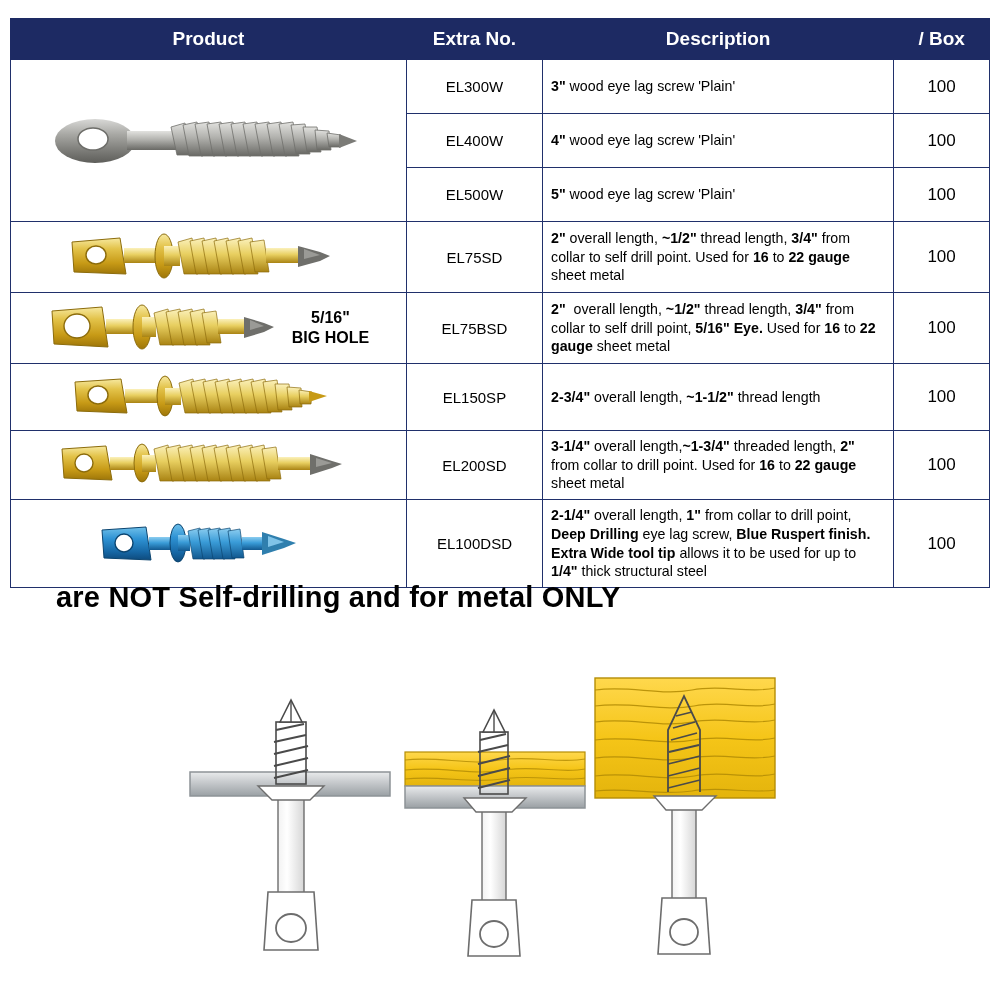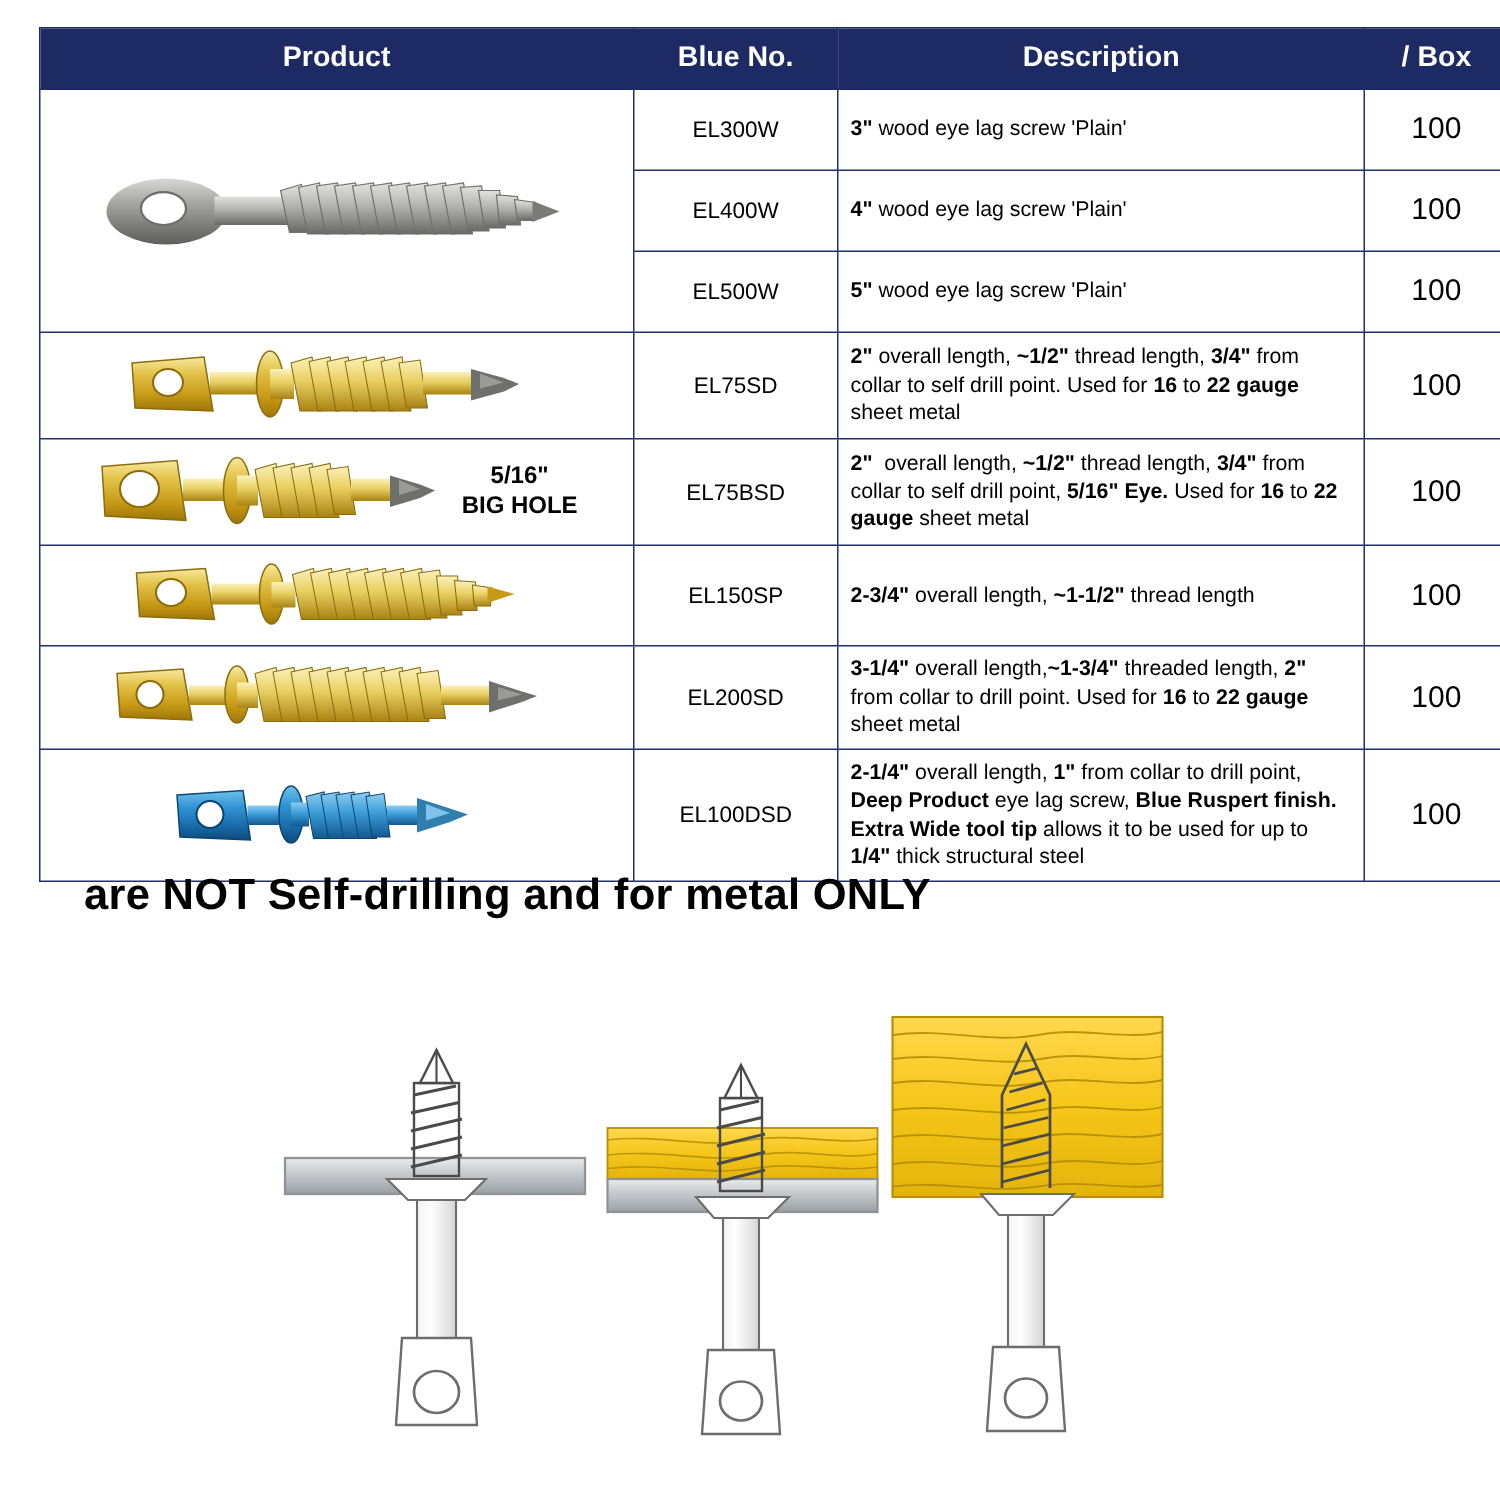--- a/index.html
+++ b/index.html
@@ -16,21 +16,21 @@
   }
   .page {
     position: relative;
     width: 1000px;
     height: 1000px;
   }
 
   
   .table-wrap {
     position: absolute;
-    left: 26px;
+    left: 10px;
     top: 18px;
     width: 872px;
   }
   table.spec {
     border-collapse: collapse;
     width: 980px;
     table-layout: fixed;
   }
   table.spec th, table.spec td {
     border: 1px solid #20306b;
@@ -62,21 +62,21 @@
     padding: 18px 4px;
   }
   td.desc-cell {
     font-size: 14.2px;
     line-height: 1.32;
     padding: 6px 8px;
     text-align: left;
   }
   td.box-cell {
     text-align: center;
-    font-size: 20px;
+    font-size: 17px;
   }
   .b { font-weight: bold; }
 
   .prod-inner {
     display: flex;
     align-items: center;
     justify-content: center;
     gap: 14px;
   }
   .big-hole-label {
@@ -120,21 +120,21 @@
     <table class="spec">
       <colgroup>
         <col class="col-product">
         <col class="col-part">
         <col class="col-desc">
         <col class="col-box">
       </colgroup>
       <thead>
         <tr>
           <th>Product</th>
-          <th>Blue No.</th>
+          <th>Extra No.</th>
           <th>Description</th>
           <th>/ Box</th>
         </tr>
       </thead>
       <tbody>
 
         <tr>
           <td class="product-cell" rowspan="3">
             <div class="prod-inner">
               <svg class="screw" width="310" height="64" viewBox="0 0 310 64">
@@ -362,21 +362,21 @@
                   <polygon points="120,15 132,13 137,44 125,44"></polygon>
                   <polygon points="130,16 142,14 146,43 134,43"></polygon>
                 </g>
                 <rect x="144" y="22" width="22" height="13" fill="url(#blueG2)"></rect>
                 <path d="M164,17 L186,24 L198,28 L186,33 L164,40 Z" fill="#2f7fae"></path>
                 <path d="M170,21 L186,27 L170,32 Z" fill="#7fc3e8"></path>
               </svg>
             </div>
           </td>
           <td class="part-cell">EL100DSD</td>
-          <td class="desc-cell"><span class="b">2-1/4"</span> overall length, <span class="b">1"</span> from collar to drill point, <span class="b">Deep Product</span> eye lag screw, <span class="b">Blue Ruspert finish. Extra Wide tool tip</span> allows it to be used for up to <span class="b">1/4"</span> thick structural steel</td>
+          <td class="desc-cell"><span class="b">2-1/4"</span> overall length, <span class="b">1"</span> from collar to drill point, <span class="b">Deep Drilling</span> eye lag screw, <span class="b">Blue Ruspert finish. Extra Wide tool tip</span> allows it to be used for up to <span class="b">1/4"</span> thick structural steel</td>
           <td class="box-cell">100</td>
         </tr>
 
       </tbody>
     </table>
   </div>
 
   <div class="caption">
     <div>are NOT Self-drilling and for metal ONLY</div>
   </div>

